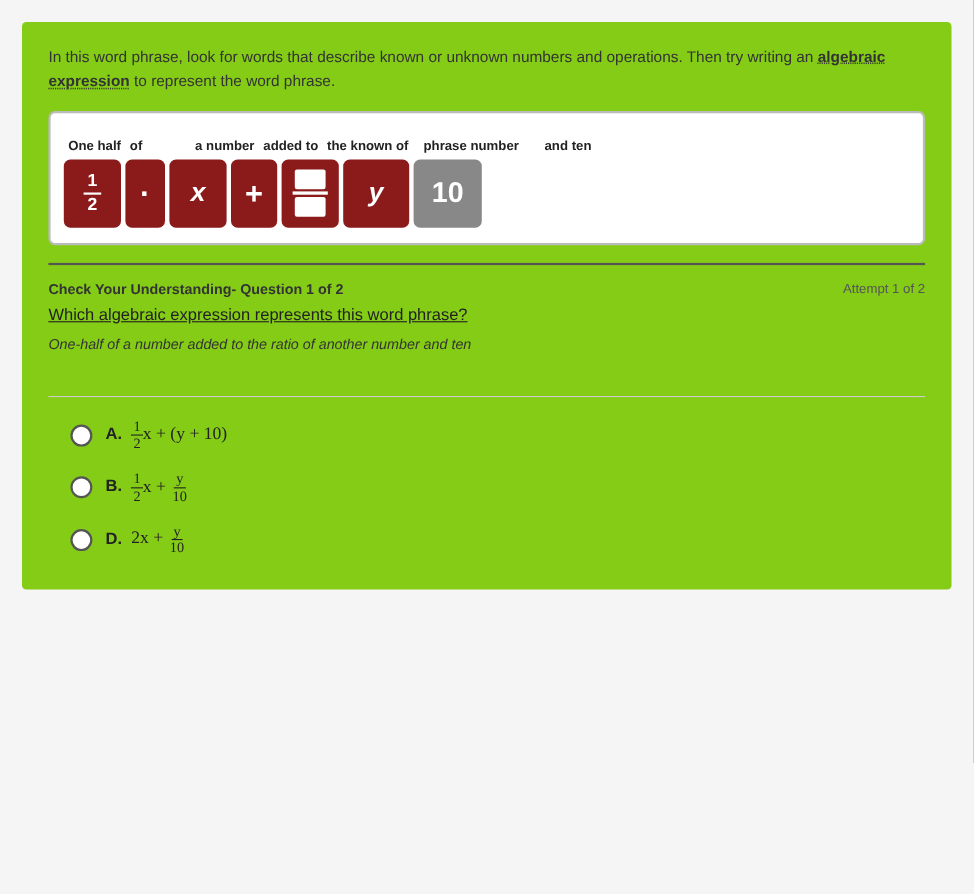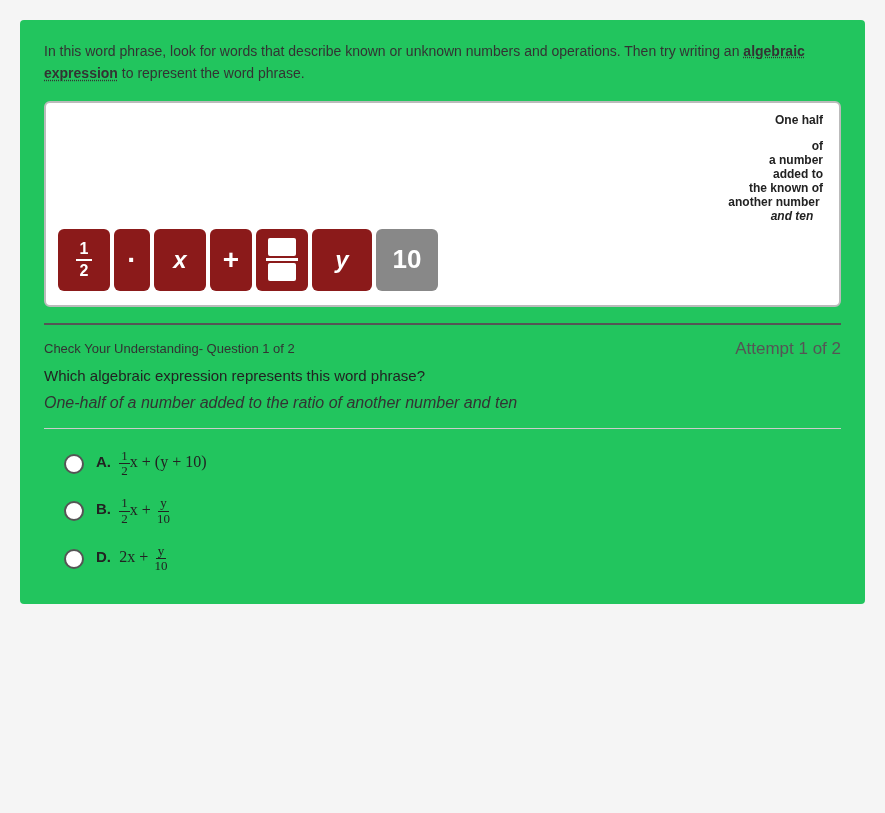--- a/index.html
+++ b/index.html
@@ -7,21 +7,21 @@
       font-family: Arial, sans-serif;
       background: #f5f5f5;
       width: 885px;
       min-height: 813px;
       display: flex;
       justify-content: center;
       align-items: flex-start;
       padding: 20px;
     }
     .container {
-      background: #22c55e;
+      background: #84cc16;
       width: 845px;
       padding: 20px 24px 30px;
       border-radius: 4px;
     }
     .intro-text {
       font-size: 14px;
       color: #333;
       line-height: 1.6;
       margin-bottom: 16px;
     }
@@ -36,21 +36,20 @@
       padding: 10px 12px 14px;
       margin-bottom: 16px;
       background: #fff;
     }
     .phrase-labels {
       display: flex;
       align-items: flex-end;
       gap: 0px;
       margin-bottom: 6px;
       flex-wrap: nowrap;
-      flex-direction: column;
     }
     .phrase-label {
       font-size: 12px;
       color: #222;
       font-weight: 600;
       text-align: center;
       white-space: nowrap;
       padding: 0 4px;
     }
     .phrase-label.wide { min-width: 80px; }
@@ -156,38 +155,39 @@
     }
 
     .check-header {
       display: flex;
       justify-content: space-between;
       align-items: center;
       margin-bottom: 8px;
     }
     .check-title {
       font-size: 13px;
-      font-weight: normal;
+      font-weight: bold;
       color: #333;
     }
     .attempt-label {
-      font-size: 17px;
+      font-size: 12px;
       color: #555;
     }
     .question-text {
       font-size: 15px;
       color: #222;
       margin-bottom: 10px;
       font-weight: 500;
+      text-decoration: underline;
     }
     .word-phrase-italic {
-      font-size: 16px;
+      font-size: 13px;
       color: #333;
       font-style: italic;
-      margin-bottom: 16px;
+      margin-bottom: 40px;
     }
     .answer-divider {
       border: none;
       border-top: 1px solid #ccc;
       margin: 14px 0 20px;
     }
     .choices {
       display: flex;
       flex-direction: column;
       gap: 18px;
@@ -238,22 +238,22 @@
   </div>
 
   <div class="phrase-box">
 
     <div class="phrase-labels">
       <span class="phrase-label wide" style="min-width:56px; font-weight:700;">One half</span>
       <span class="phrase-label narrow" style="min-width:18px;margin-top:12px;">of</span>
       <span class="phrase-label med" style="min-width:54px;margin-left:40px;">a number</span>
       <span class="phrase-label med" style="min-width:52px;">added to</span>
       <span class="phrase-label lg" style="min-width:70px;">the known of</span>
-      <span class="phrase-label xlg" style="min-width:106px;">another number</span>
-      <span class="phrase-label last" style="min-width:70px; font-weight:700;font-style:italic;">and ten</span>
+      <span class="phrase-label xlg" style="min-width:106px;">phrase number</span>
+      <span class="phrase-label last" style="min-width:70px; font-weight:700;">and ten</span>
     </div>
 
     <div class="phrase-tiles">
 
       <div class="tile tile-half">
         <div class="frac">
           <span class="num">1</span>
           <div class="line"></div>
           <span class="den">2</span>
         </div>

